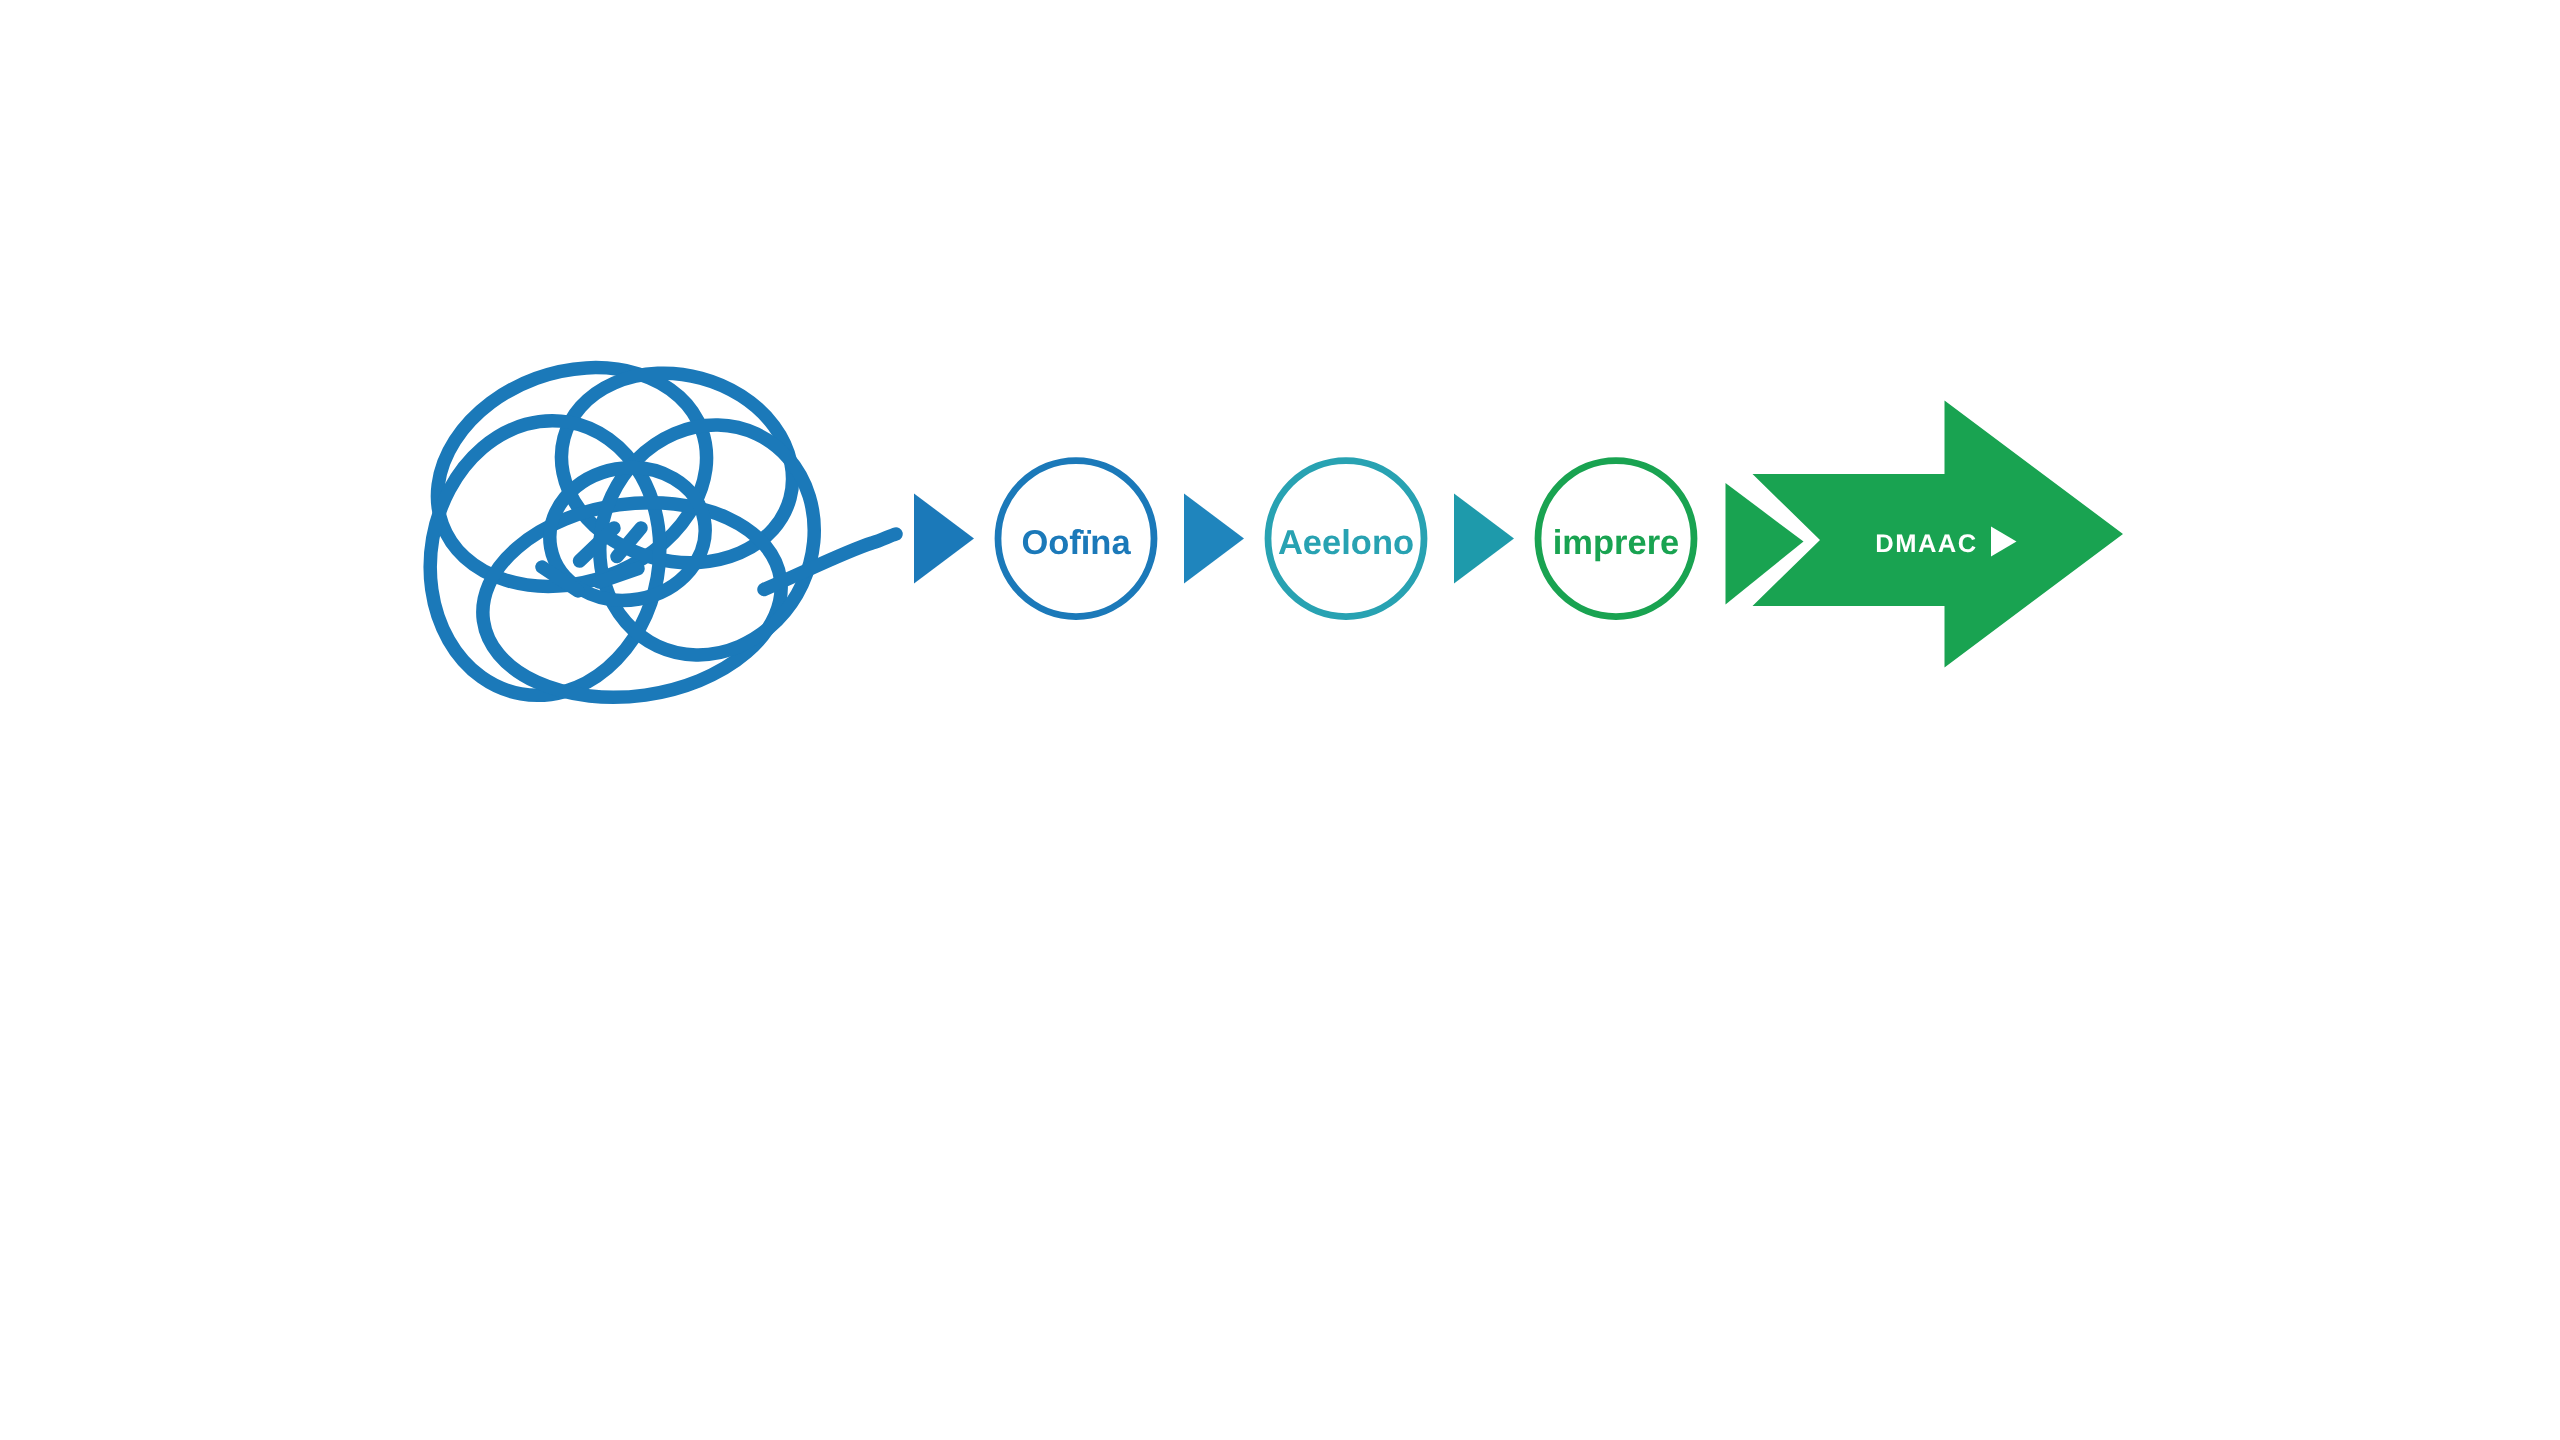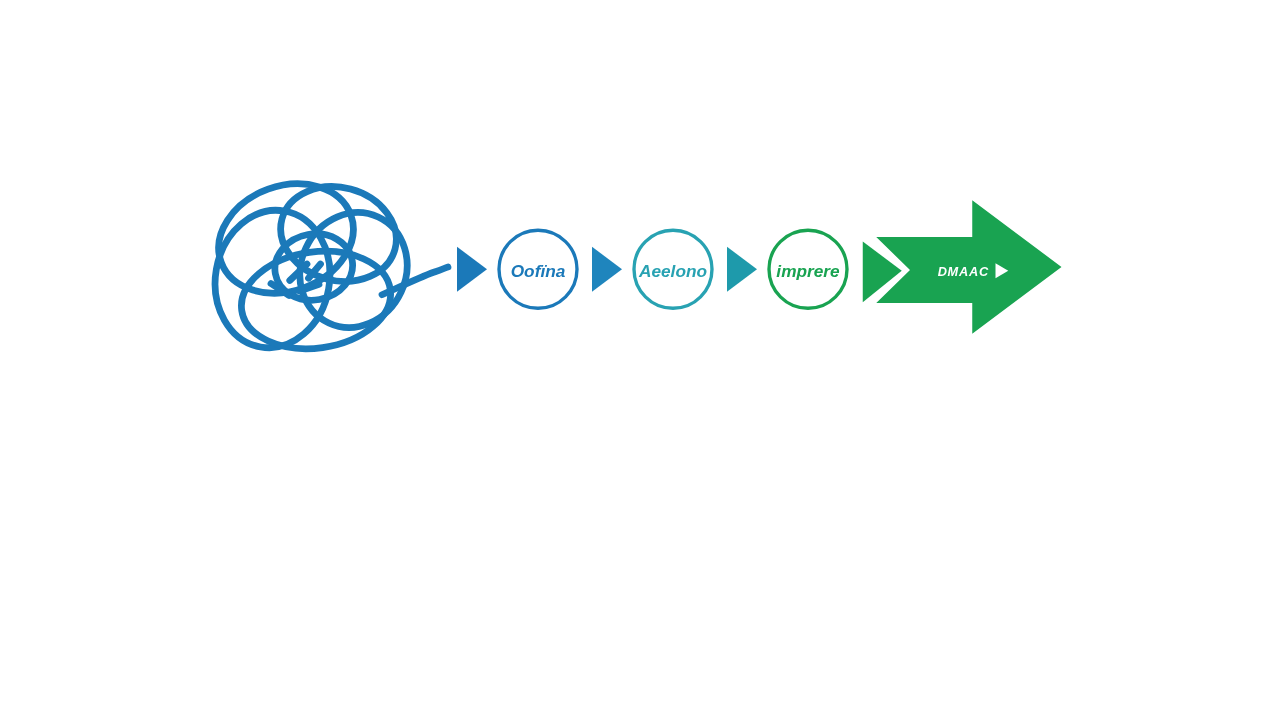--- a/index.html
+++ b/index.html
@@ -1,21 +1,20 @@
 <!DOCTYPE html>
 <html><head>
 <meta charset="utf-8">
 <style>
   html, body { margin: 0; padding: 0; background: #ffffff; }
   .stage {
     width: 1280px; height: 540px;
     background: #ffffff;
     position: relative; overflow: hidden;
     font-family: "Liberation Sans", sans-serif;
-    font-style: italic;
   }
   .stage svg { display: block; width: 100%; height: 100%; }
   .step-label {
     font-family: "Liberation Sans", sans-serif;
     font-weight: bold;
     font-size: 23px;
   }
   .final-label {
     font-family: "Liberation Sans", sans-serif;
     font-weight: bold;

